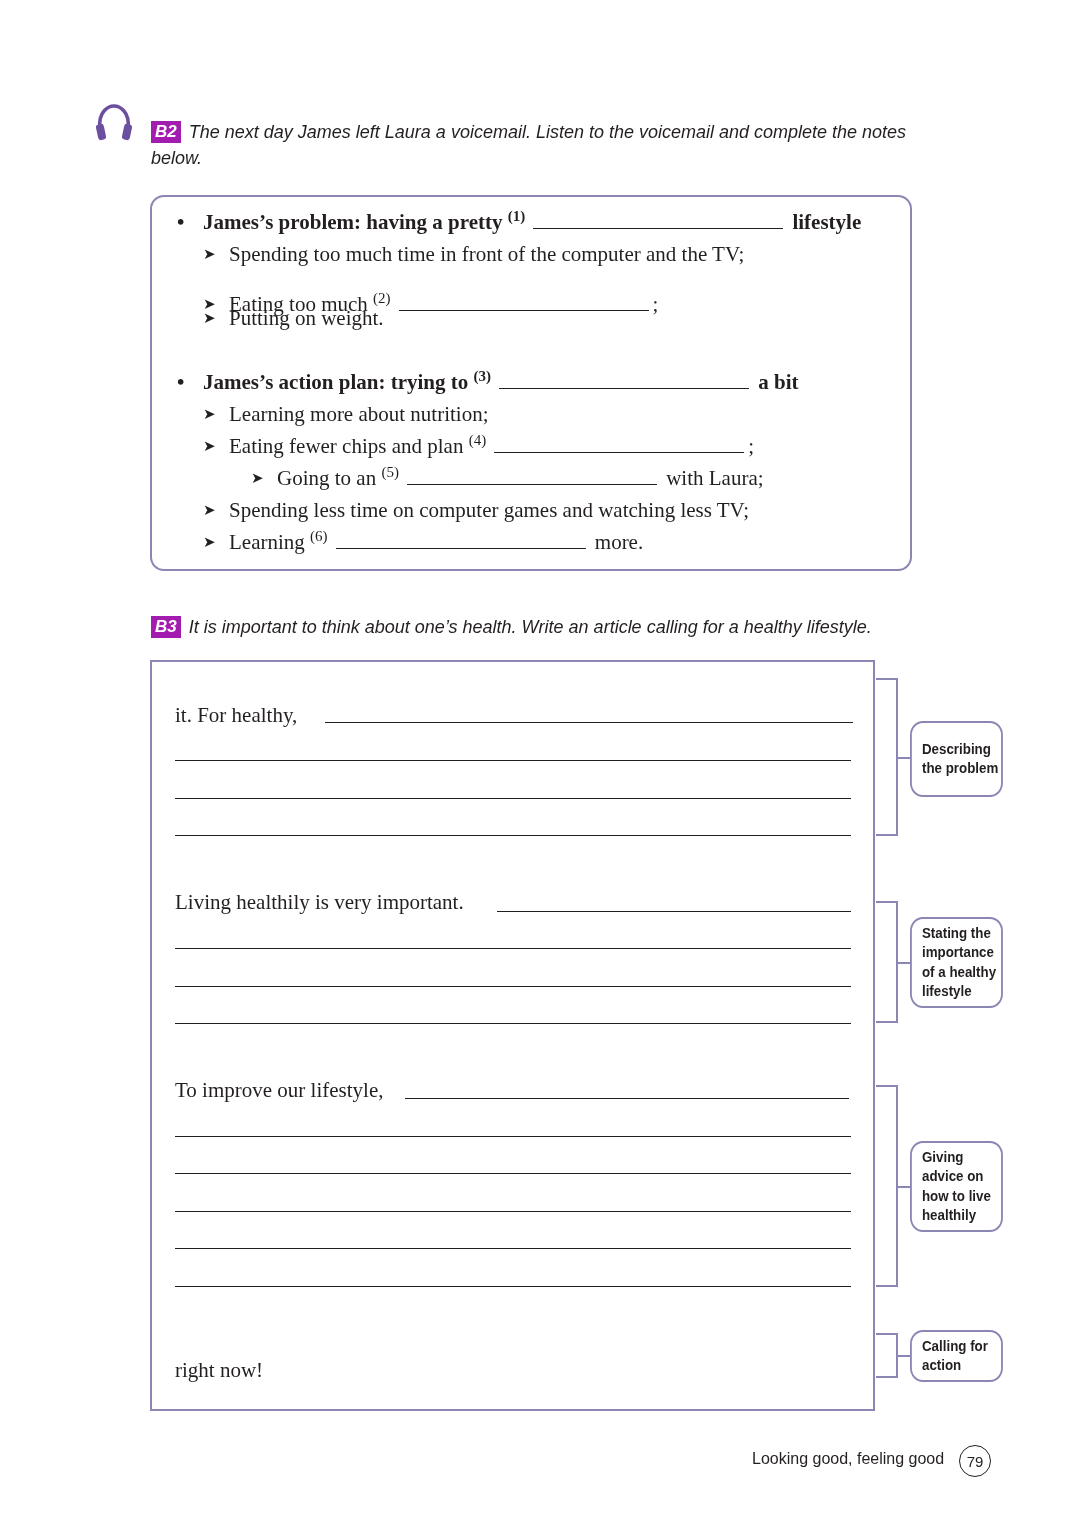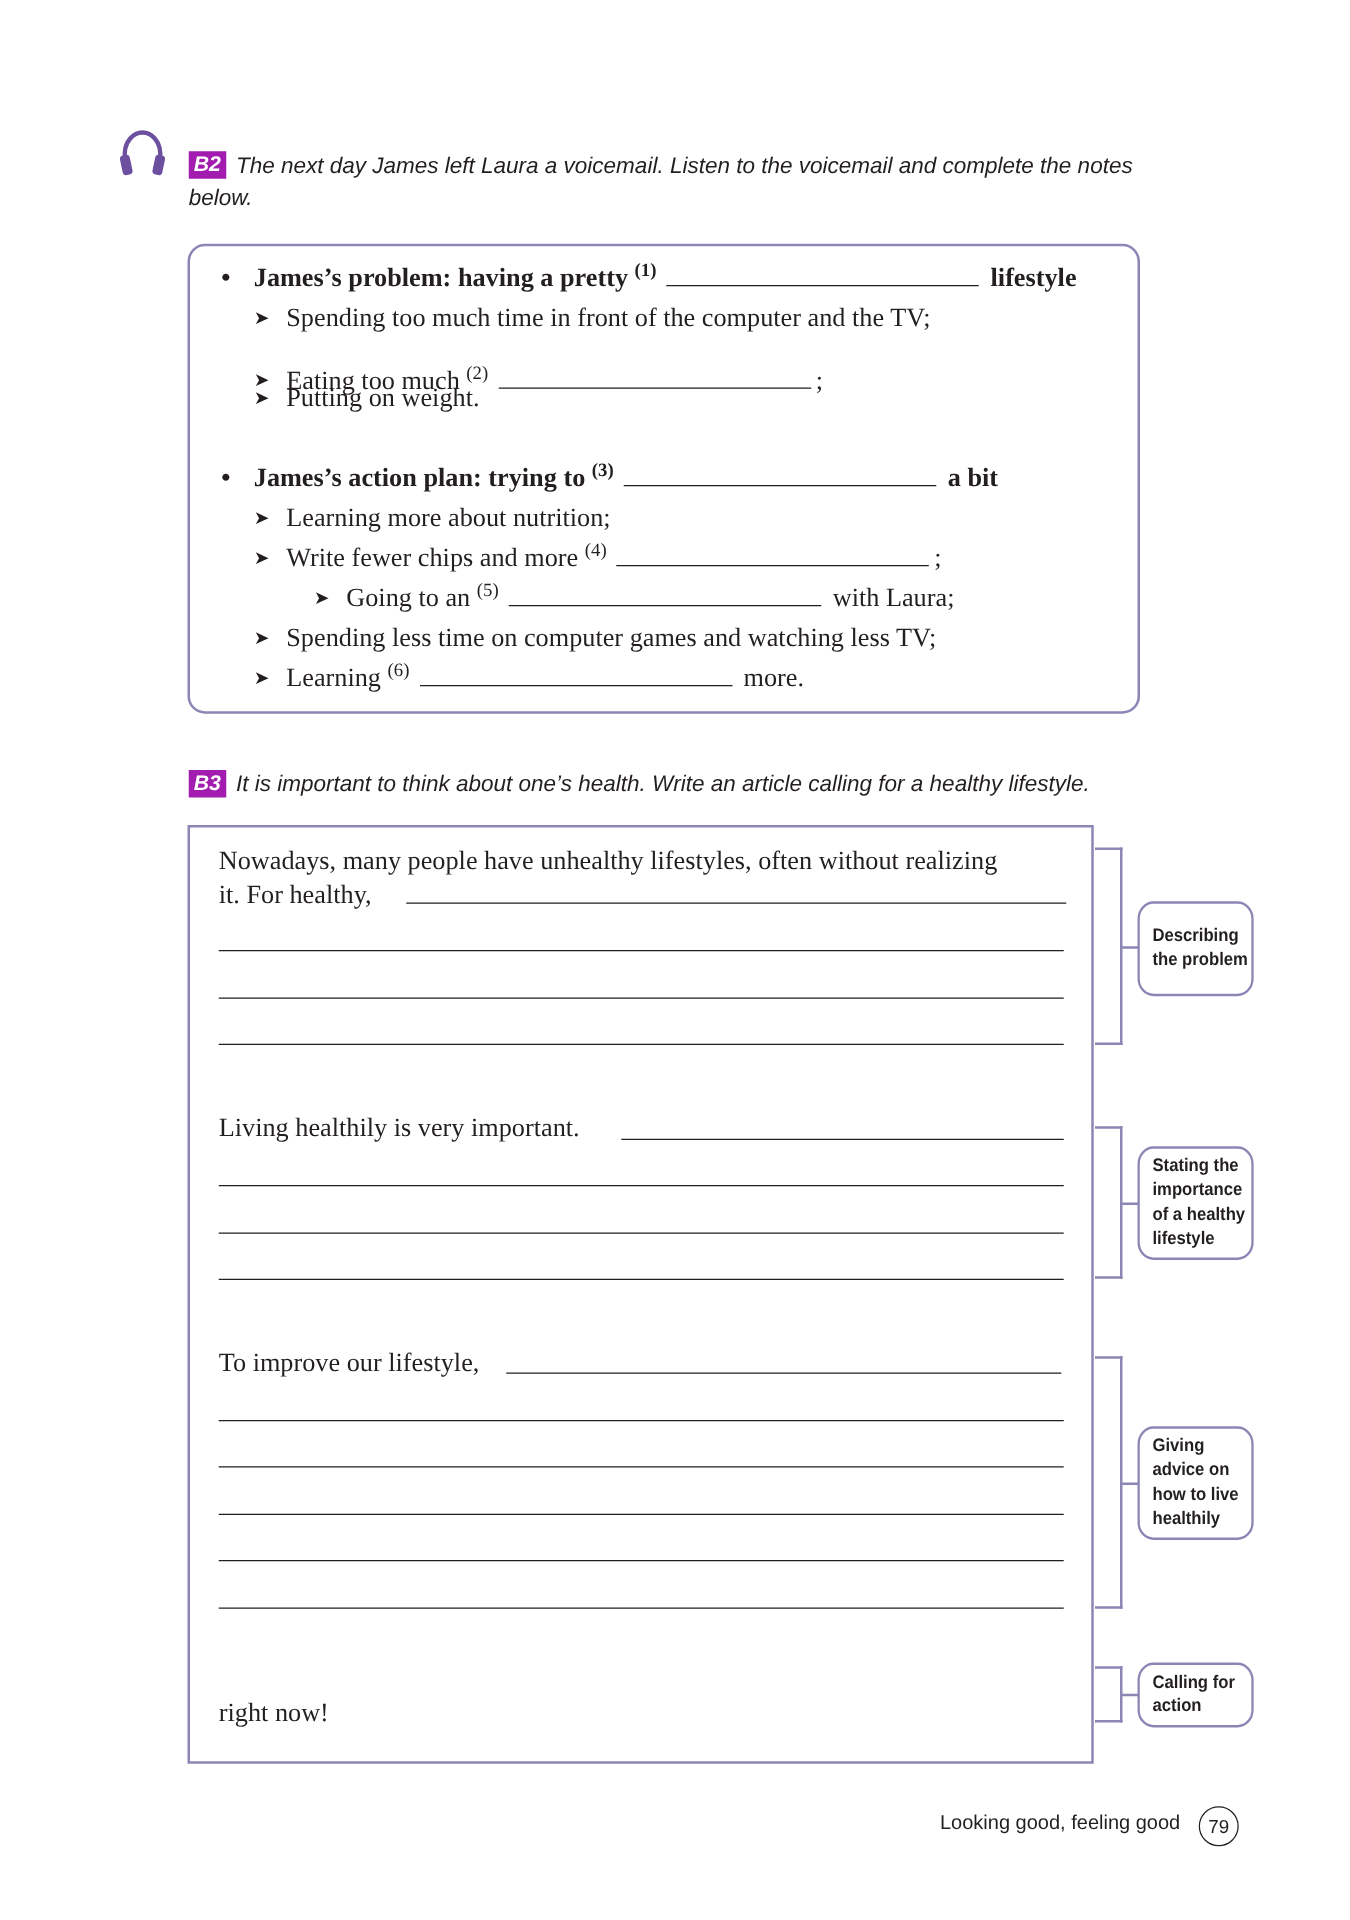--- a/index.html
+++ b/index.html
@@ -55,40 +55,40 @@
   <span class="arrow">➤</span><span>Putting on weight.</span>
 </div>
 
 <div class="line bold" style="left:177px;top:368px;">
   <span class="bullet">•</span><span>James’s action plan: trying to</span> <sup>(3)</sup><span class="blank" style="width:250px;"></span> <span>a bit</span>
 </div>
 <div class="line" style="left:203px;top:400px;">
   <span class="arrow">➤</span><span>Learning more about nutrition;</span>
 </div>
 <div class="line" style="left:203px;top:432px;">
-  <span class="arrow">➤</span><span>Write fewer chips and more</span> <sup>(4)</sup><span class="blank" style="width:250px;"></span><span>;</span>
+  <span class="arrow">➤</span><span>Eating fewer chips and plan</span> <sup>(4)</sup><span class="blank" style="width:250px;"></span><span>;</span>
 </div>
 <div class="line" style="left:203px;top:464px;margin-left:48px;">
   <span class="arrow">➤</span><span>Going to an</span> <sup>(5)</sup><span class="blank" style="width:250px;"></span> <span>with Laura;</span>
 </div>
 <div class="line" style="left:203px;top:496px;">
   <span class="arrow">➤</span><span>Spending less time on computer games and watching less TV;</span>
 </div>
 <div class="line" style="left:203px;top:528px;">
   <span class="arrow">➤</span><span>Learning</span> <sup>(6)</sup><span class="blank" style="width:250px;"></span> <span>more.</span>
 </div>
 
 <div class="abs instr" id="b3-instr">
   <span class="badge">B3</span><span>It is important to think about one’s health. Write an article calling for a healthy lifestyle.</span>
 </div>
 
 <div class="abs article-box"></div>
 
 <div class="para" style="top:675px;">
-  <span>Nowadays, many people have unhealthy lifestyles, often without realizing</span><br><span>it. For healthy,</span>
+  <br><span>it. For healthy,</span>
 </div>
 <div class="wline" style="left:325px;width:528px;top:722px;"></div>
 <div class="wline" style="top:760px;"></div>
 <div class="wline" style="top:798px;"></div>
 <div class="wline" style="top:835px;"></div>
 
 <div class="para" style="top:889px;"><span>Living healthily is very important.</span></div>
 <div class="wline" style="left:497px;width:354px;top:911px;"></div>
 <div class="wline" style="top:948px;"></div>
 <div class="wline" style="top:986px;"></div>

